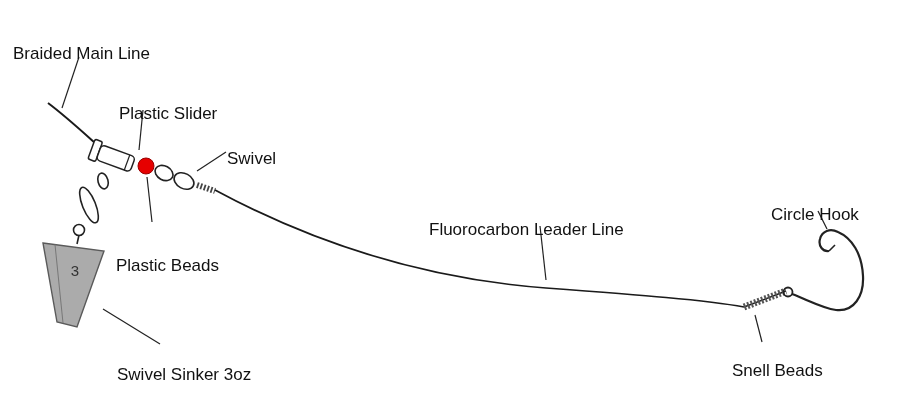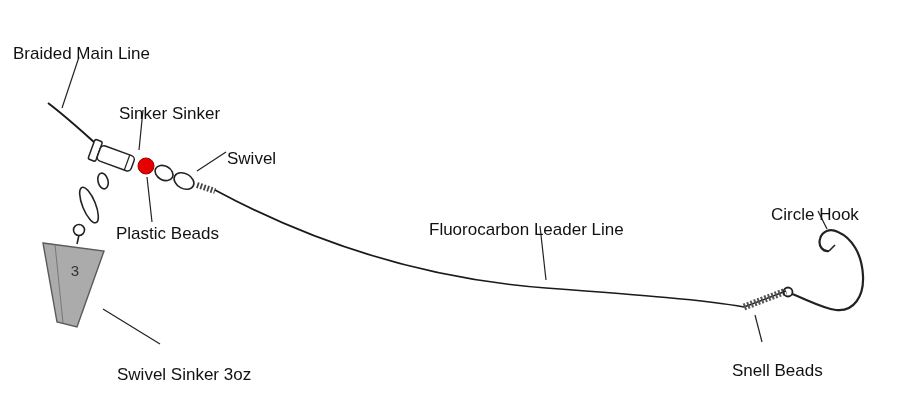--- a/index.html
+++ b/index.html
@@ -88,25 +88,25 @@
 
     <g>
       <polygon points="43,243 104,251 77,327 57,322" stroke="#5a5a5a" stroke-width="1.4" fill="#ababab"></polygon>
       <line x1="55" y1="244.5" x2="63" y2="323" stroke="#777" stroke-width="1"></line>
       <text x="75" y="276" font-size="15" fill="#333" text-anchor="middle" font-family="Liberation Sans, sans-serif">3</text>
     </g>
   </svg>
 
   <div class="label" style="left:13px; top:28px;">Braided Main Line</div>
 
-  <div class="label" style="left:119px; top:88px;">Sinker Sinker</div>
+  <div class="label" style="left:119px; top:88px;">Plastic Slider</div>
 
   <div class="label" style="left:227px; top:133px;">Swivel</div>
 
-  <div class="label" style="left:116px; top:208px;">Plastic Beads</div>
+  <div class="label" style="left:116px; top:240px;">Plastic Beads</div>
 
   <div class="label" style="left:429px; top:204px;">Fluorocarbon Leader Line</div>
 
   <div class="label" style="left:771px; top:189px;">Circle Hook</div>
 
   <div class="label" style="left:732px; top:345px;">Snell Beads</div>
 
   <div class="label" style="left:117px; top:349px;">Swivel Sinker 3oz</div>
 
 </div>

